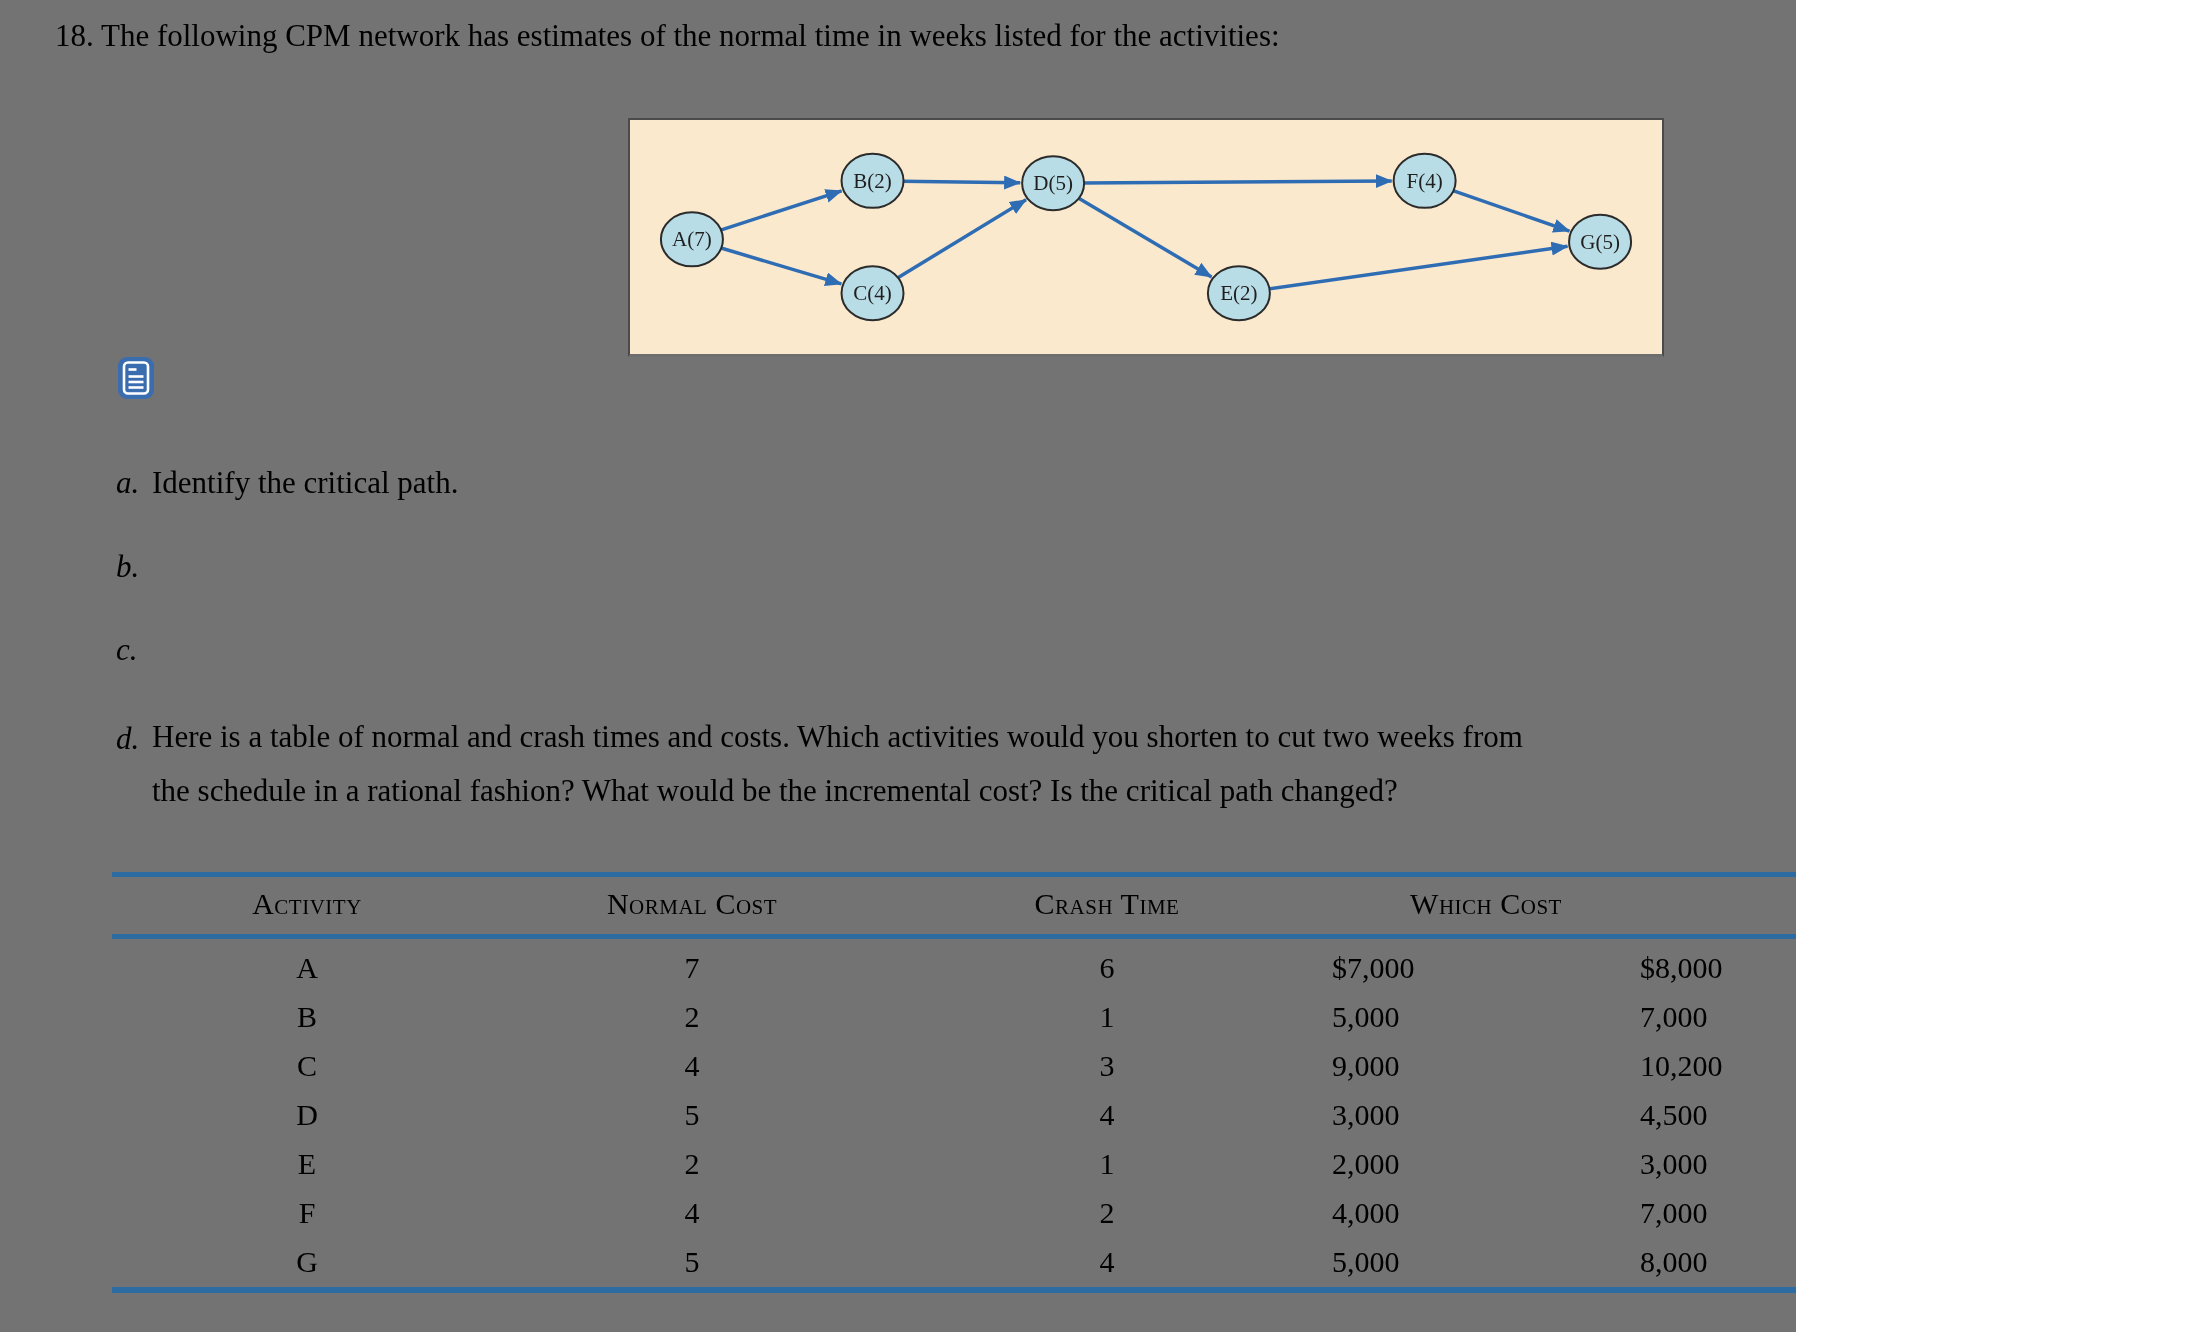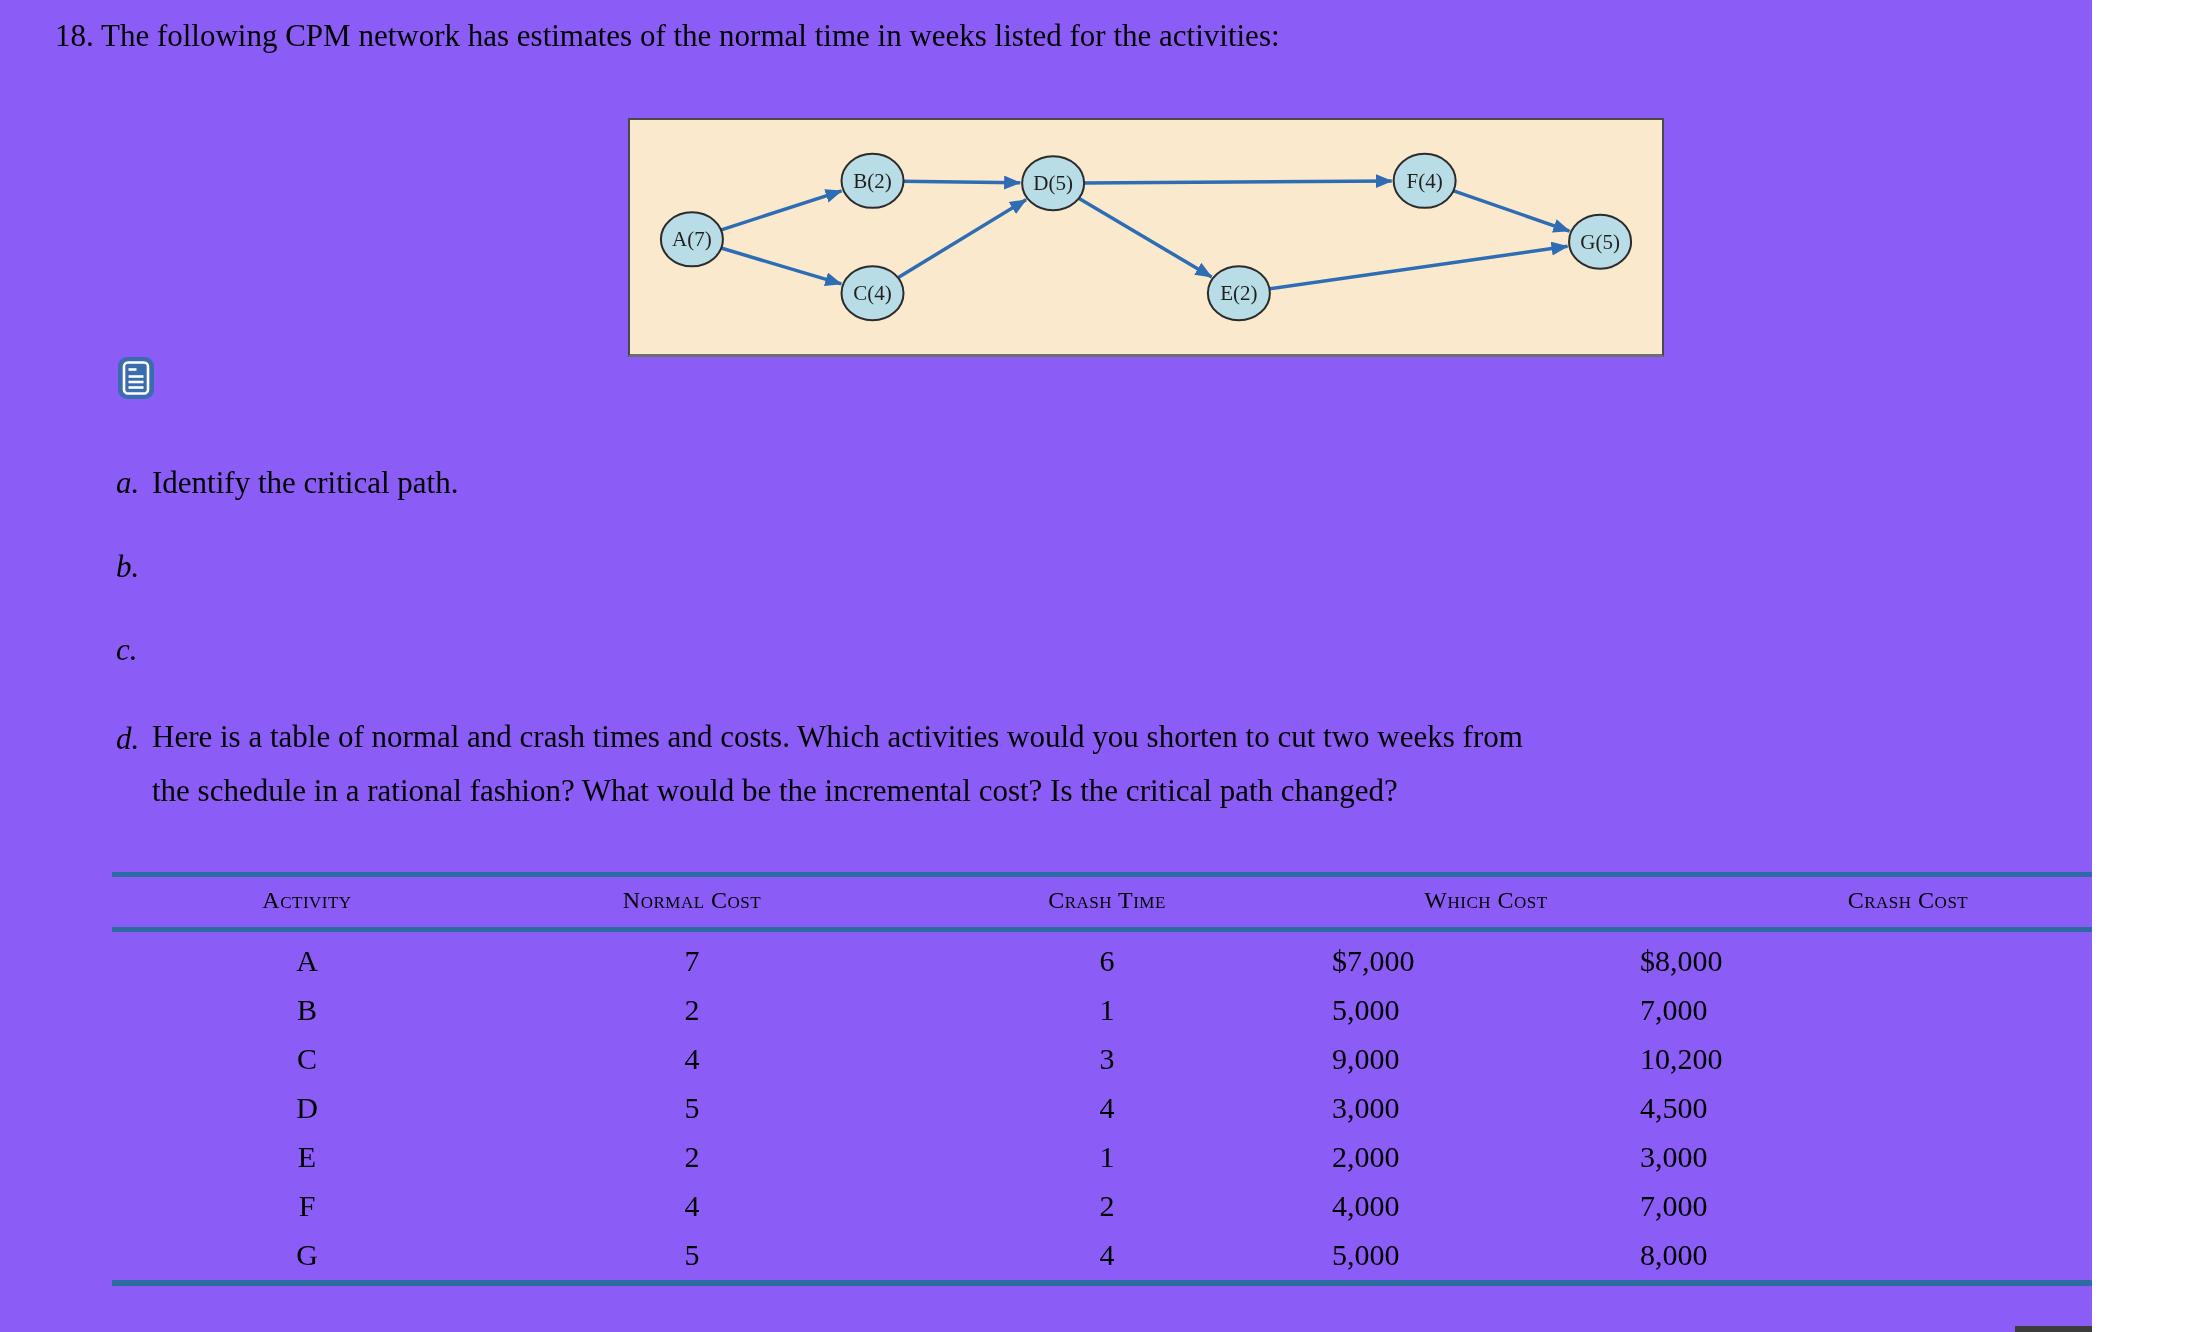--- a/index.html
+++ b/index.html
@@ -1,19 +1,19 @@
 <!DOCTYPE html>
 <html style="--rule-color: #2d6ca3; --diagram-bg: #fbe9cd;"><head>
 <meta charset="utf-8">
 <style>
   html,body{margin:0;padding:0;background:#ffffff;}
   #page{
     position:relative;
-    width:2092px;height:1332px;
-    background:#8b5cf6;
+    width:1796px;height:1332px;
+    background:#737373;
     font-family:"Liberation Serif", serif;
     color:#000;
     overflow:hidden;
   }
   
   .title{
     position:absolute;left:55px;top:18px;
     font-size:31px;white-space:nowrap;
   }
   
@@ -51,21 +51,21 @@
   .cpm-table{
     position:absolute;left:112px;top:872px;
     width:2064px;
     border-collapse:collapse;table-layout:fixed;
     border-top:5px solid var(--rule-color,#2d6ca3);
     border-bottom:6px solid var(--rule-color,#2d6ca3);
   }
   .cpm-table thead th{
     font-weight:normal;
     font-variant:small-caps;
-    font-size:24px;
+    font-size:30px;
     letter-spacing:0.5px;
     text-align:center;
     padding:10px 0 13px 0;
     border-bottom:5px solid var(--rule-color,#2d6ca3);
   }
   .cpm-table tbody td{
     font-size:30px;
     padding:7px 0 8px 0;
     vertical-align:baseline;
   }

